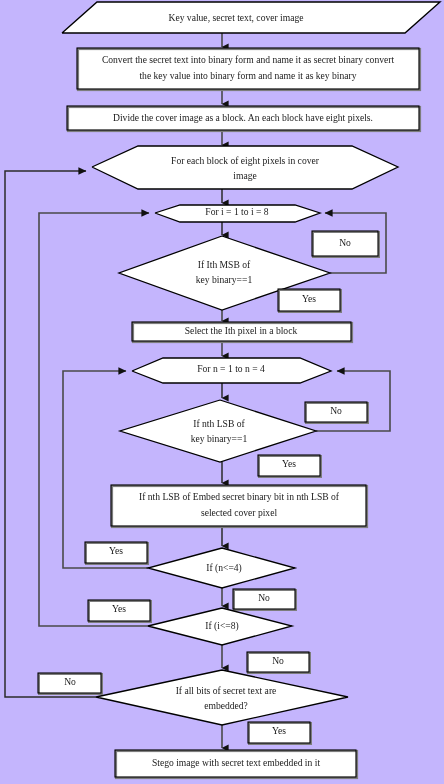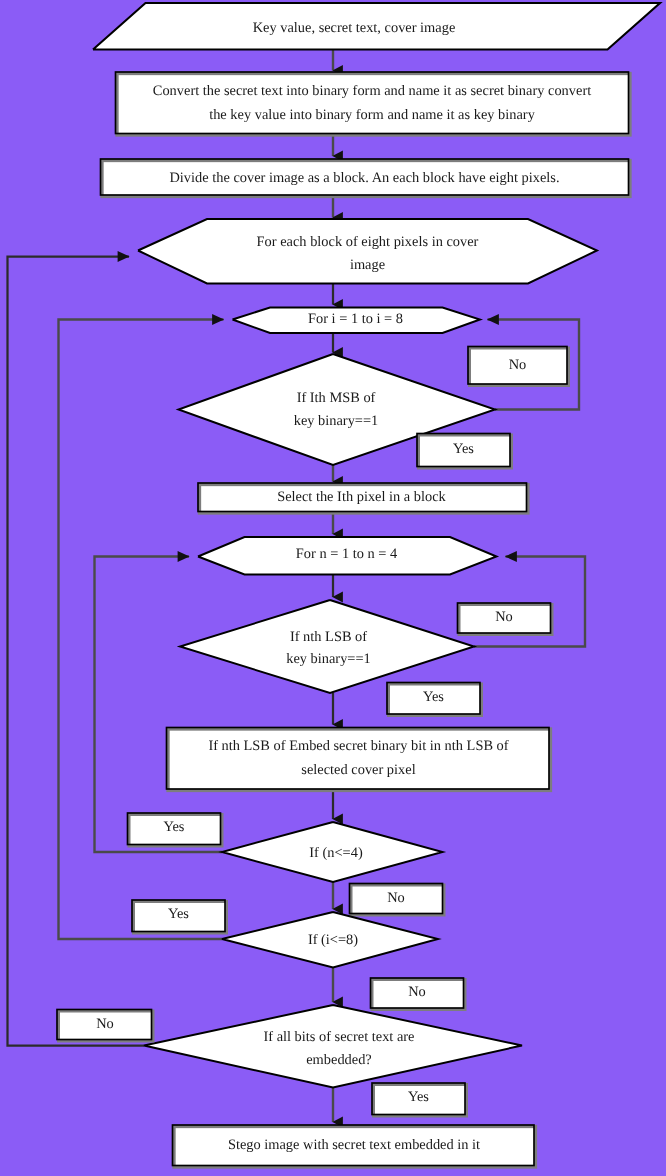--- a/index.html
+++ b/index.html
@@ -10,21 +10,21 @@
   body {
     width: 444px;
     height: 784px;
     font-family: "Liberation Serif", "DejaVu Serif", serif;
     overflow: hidden;
   }
   #flowchart-root {
     position: relative;
     width: 444px;
     height: 784px;
-    background: #8b5cf6;
+    background: #c4b5fd;
   }
   svg#flow-svg {
     position: absolute;
     top: 0; left: 0;
     width: 444px;
     height: 784px;
   }
   .shape-fill { fill: #ffffff; }
   .shape-stroke { stroke: #000000; fill: none; }
   .node-text {

